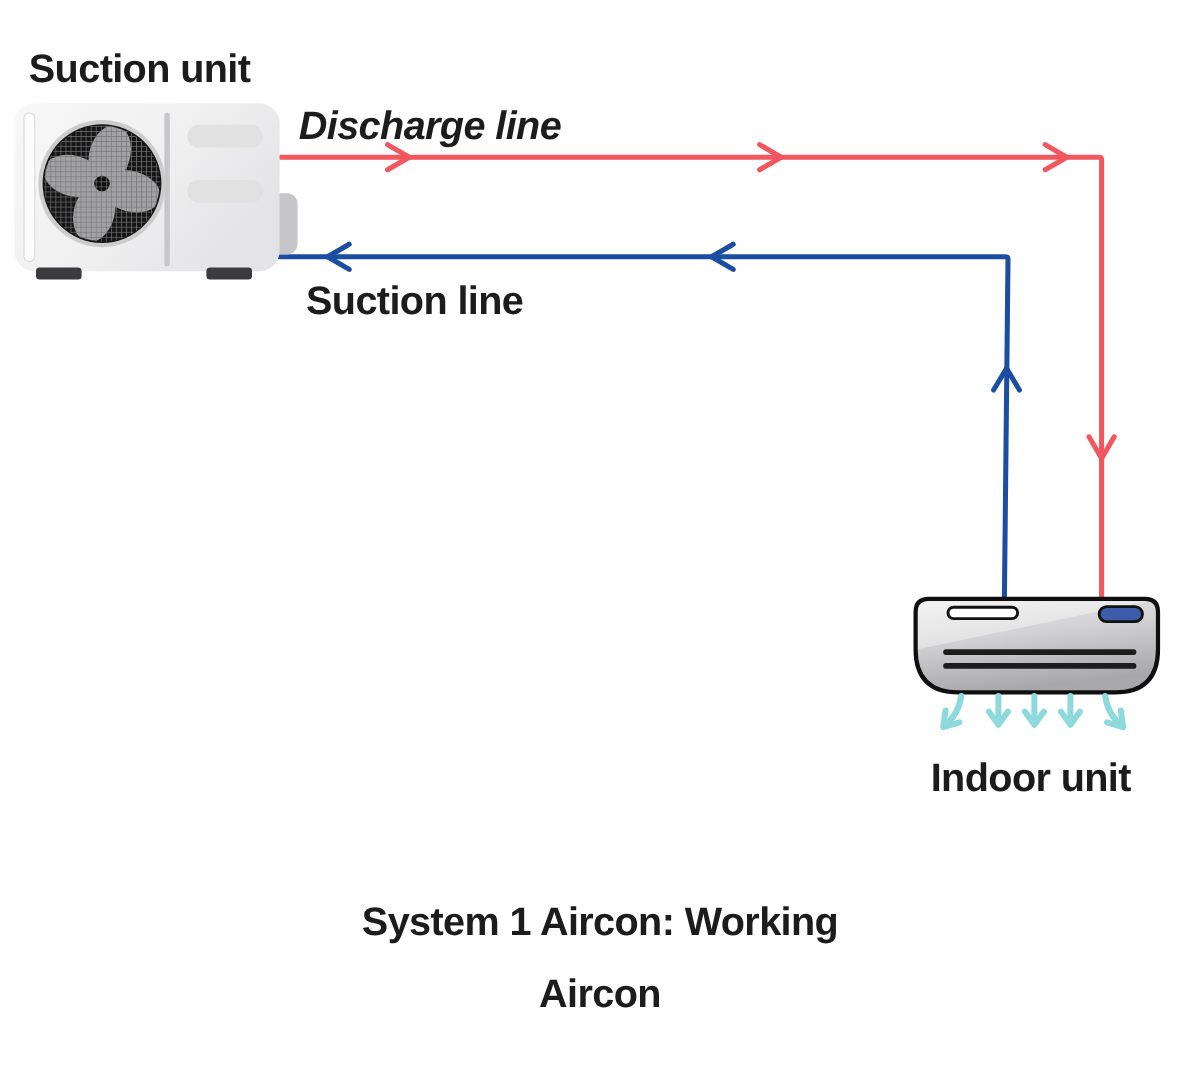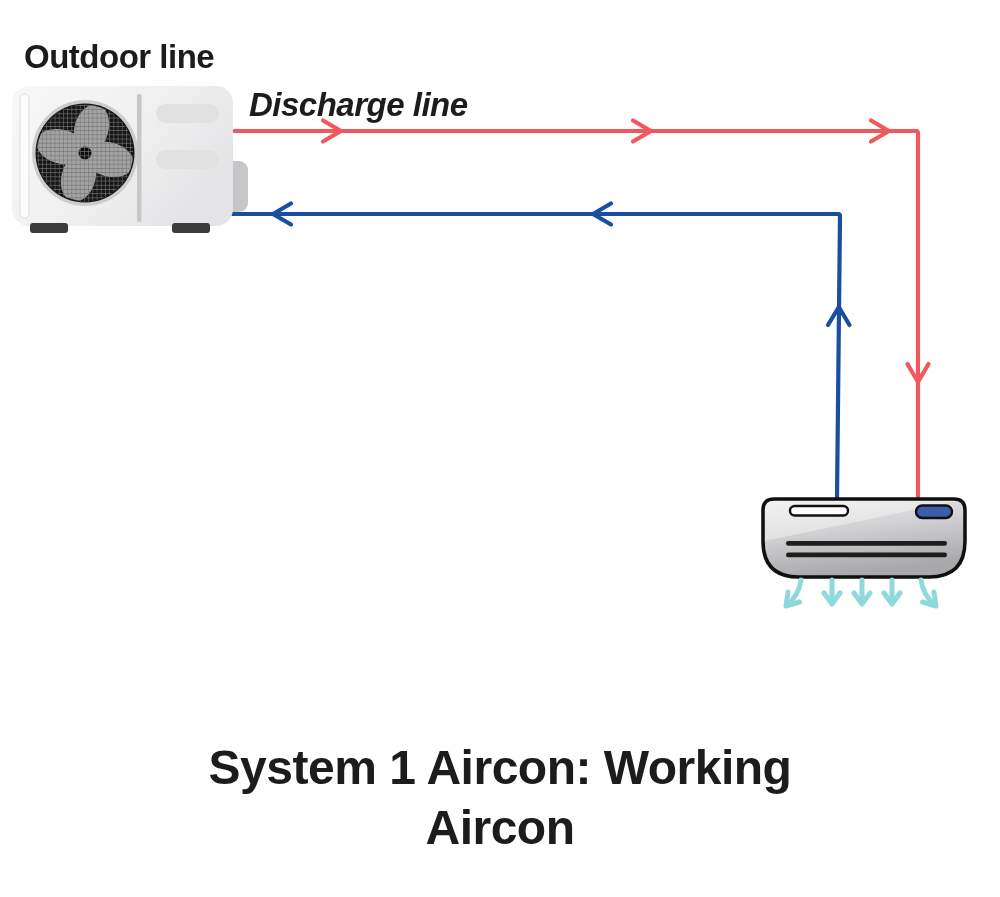--- a/index.html
+++ b/index.html
@@ -37,21 +37,21 @@
   .lbl-suction  { left: 255px; top: 232px; }
   .lbl-indoor   { left: 739px; top: 629px; width: 240px; text-align: center; }
   .title {
     position: absolute;
     left: 0;
     top: 738px;
     width: 1000px;
     text-align: center;
     color: #1c1c1c;
     font-weight: 700;
-    font-size: 48px;
+    font-size: 33px;
     letter-spacing: -0.5px;
     line-height: 60px;
   }
 </style>
 </head>
 <body>
 
 <div class="canvas">
 
   <svg class="diagram-svg" viewBox="0 0 1000 897">
@@ -128,21 +128,23 @@
       <polyline points="824,593 832,604 840,593"></polyline>
       <path d="M862 580 V600"></path>
       <polyline points="854,593 862,604 870,593"></polyline>
       <path d="M892 580 V600"></path>
       <polyline points="884,593 892,604 900,593"></polyline>
       <path d="M921 580 Q923 595 935 605"></path>
       <polyline points="922.5,602 936,606 934,592"></polyline>
     </g>
   </svg>
 
-  <div class="lbl lbl-outdoor">Outdoor line</div>
+  <div class="lbl lbl-outdoor">Suction unit</div>
   <div class="lbl lbl-discharge">Discharge line</div>
+  <div class="lbl lbl-suction">Suction line</div>
+  <div class="lbl lbl-indoor">Indoor unit</div>
 
   <div class="title">
     <div>System 1 Aircon: Working</div>
     <div>Aircon</div>
   </div>
 
 </div>
 
 </body></html>

